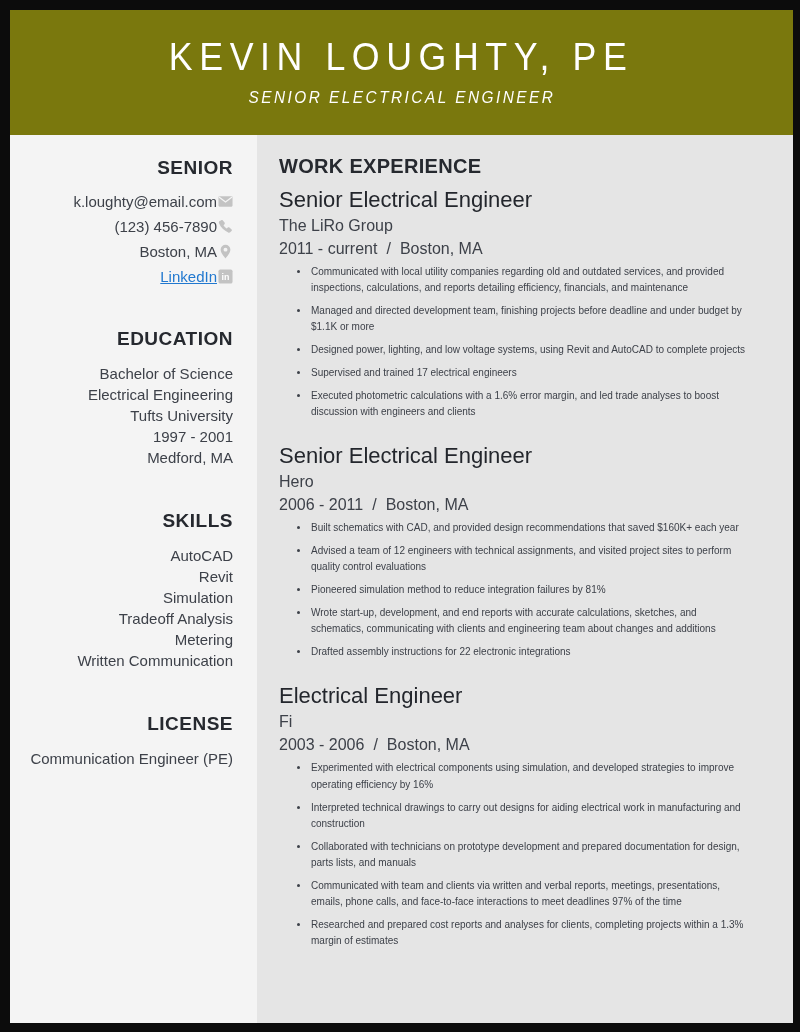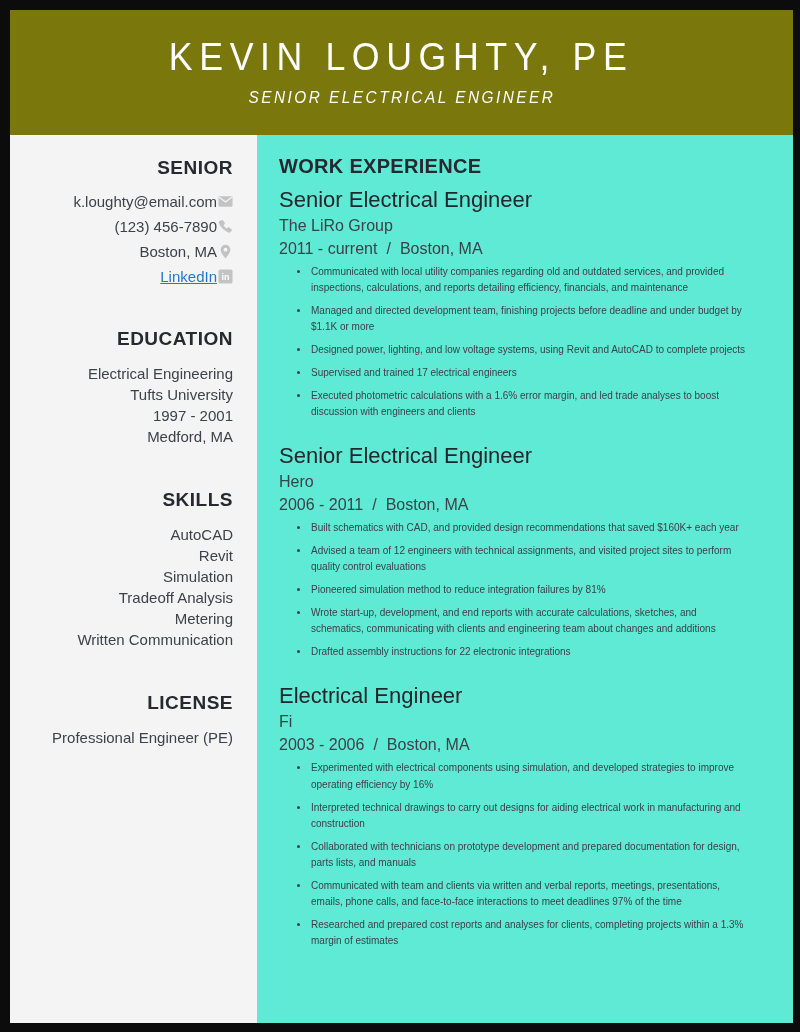--- a/index.html
+++ b/index.html
@@ -47,21 +47,21 @@
   .side-line { font-size: 15px; line-height: 21px; }
   .c-row {
     display: flex; justify-content: flex-end; align-items: center;
     gap: 1px; margin-bottom: 6px; font-size: 15px; line-height: 19px;
   }
   .c-icon { flex: 0 0 auto; display: inline-flex; align-items: center; }
   .c-icon svg { width: 15px; height: 15px; display: block; }
   .link { color: var(--link_blue, #2178cf); text-decoration: underline; cursor: pointer; }
   
   .main {
-    flex: 1; background: #5eead4;
+    flex: 1; background: #e5e5e5;
     padding: 20px 44px 16px 22px;
     color: #3d4149;
   }
   .main-heading {
     font-size: 20px; font-weight: 700; color: #26292f;
     letter-spacing: .3px; margin: 0 0 9px 0;
   }
   .job { margin-bottom: 23px; }
   .job-title { font-size: 22px; font-weight: 400; color: #23262c; line-height: 26px; margin-bottom: 3px; }
   .job-company { font-size: 16px; line-height: 20px; margin-bottom: 3px; }
@@ -120,41 +120,42 @@
                   <rect x="0.5" y="0.5" width="15" height="15" rx="2" fill="#c3c3c3"></rect>
                   <text x="8" y="11.8" text-anchor="middle" font-size="9.5" font-weight="bold" fill="#ffffff" font-family="Liberation Sans, sans-serif">in</text>
                 </svg>
               </span>
             </div>
           </div>
       </div>
       <div class="side-section">
         <div class="side-heading">EDUCATION</div>
         <div>
+            <div class="side-line">Bachelor of Science</div>
             <div class="side-line">Electrical Engineering</div>
             <div class="side-line">Tufts University</div>
             <div class="side-line">1997 - 2001</div>
             <div class="side-line">Medford, MA</div>
           </div>
       </div>
       <div class="side-section">
         <div class="side-heading">SKILLS</div>
         <div>
             <div class="side-line">AutoCAD</div>
             <div class="side-line">Revit</div>
             <div class="side-line">Simulation</div>
             <div class="side-line">Tradeoff Analysis</div>
             <div class="side-line">Metering</div>
             <div class="side-line">Written Communication</div>
           </div>
       </div>
       <div class="side-section">
         <div class="side-heading">LICENSE</div>
         <div>
-            <div class="side-line">Professional Engineer (PE)</div>
+            <div class="side-line">Communication Engineer (PE)</div>
           </div>
       </div>
     </div>
 
     <div class="main">
       <h2 class="main-heading">WORK EXPERIENCE</h2>
       <div>
   <div class="job">
     <div class="job-title">Senior Electrical Engineer</div>
     <div class="job-company">The LiRo Group</div>

